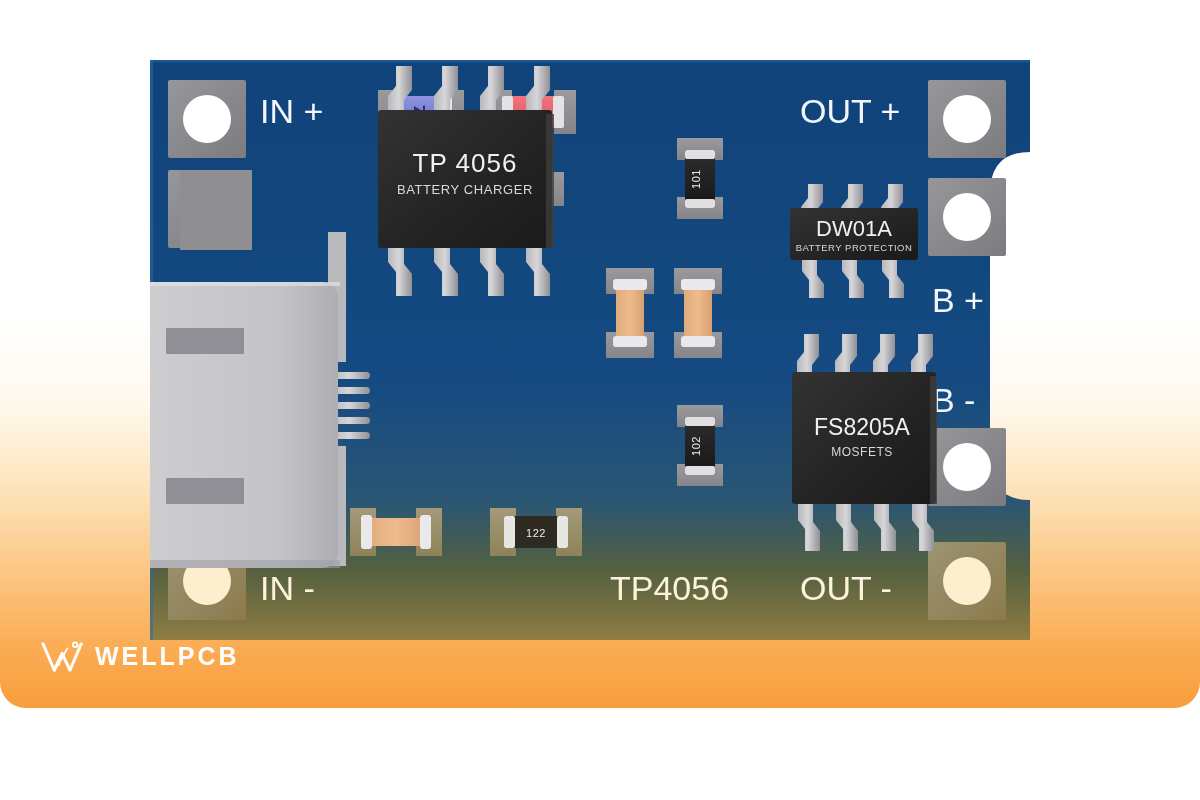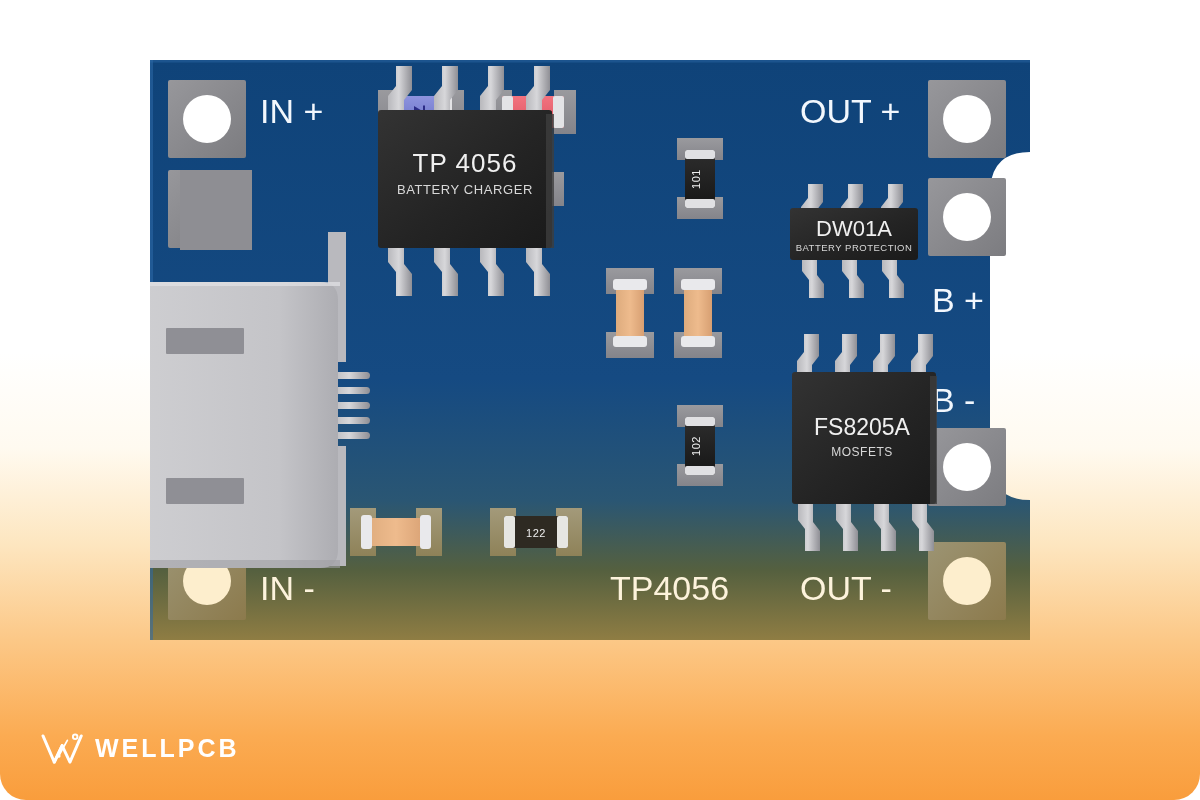--- a/index.html
+++ b/index.html
@@ -6,21 +6,21 @@
   html, body {
     width: 1200px; height: 800px;
     font-family: "Liberation Sans", sans-serif;
     background: #ffffff;
     overflow: hidden;
   }
 
   
   #page {
     position: relative;
-    width: 1200px; height: 800px;
+    width: 1200px; height: 708px;
     border-radius: 26px;
     overflow: hidden;
     background: linear-gradient(to bottom,
         #ffffff 0%,
         #ffffff 44%,
         #fffaf0 56%,
         #fde6c0 68%,
         #fcc887 80%,
         #fbab52 92%,
         #f99d3c 100%);

